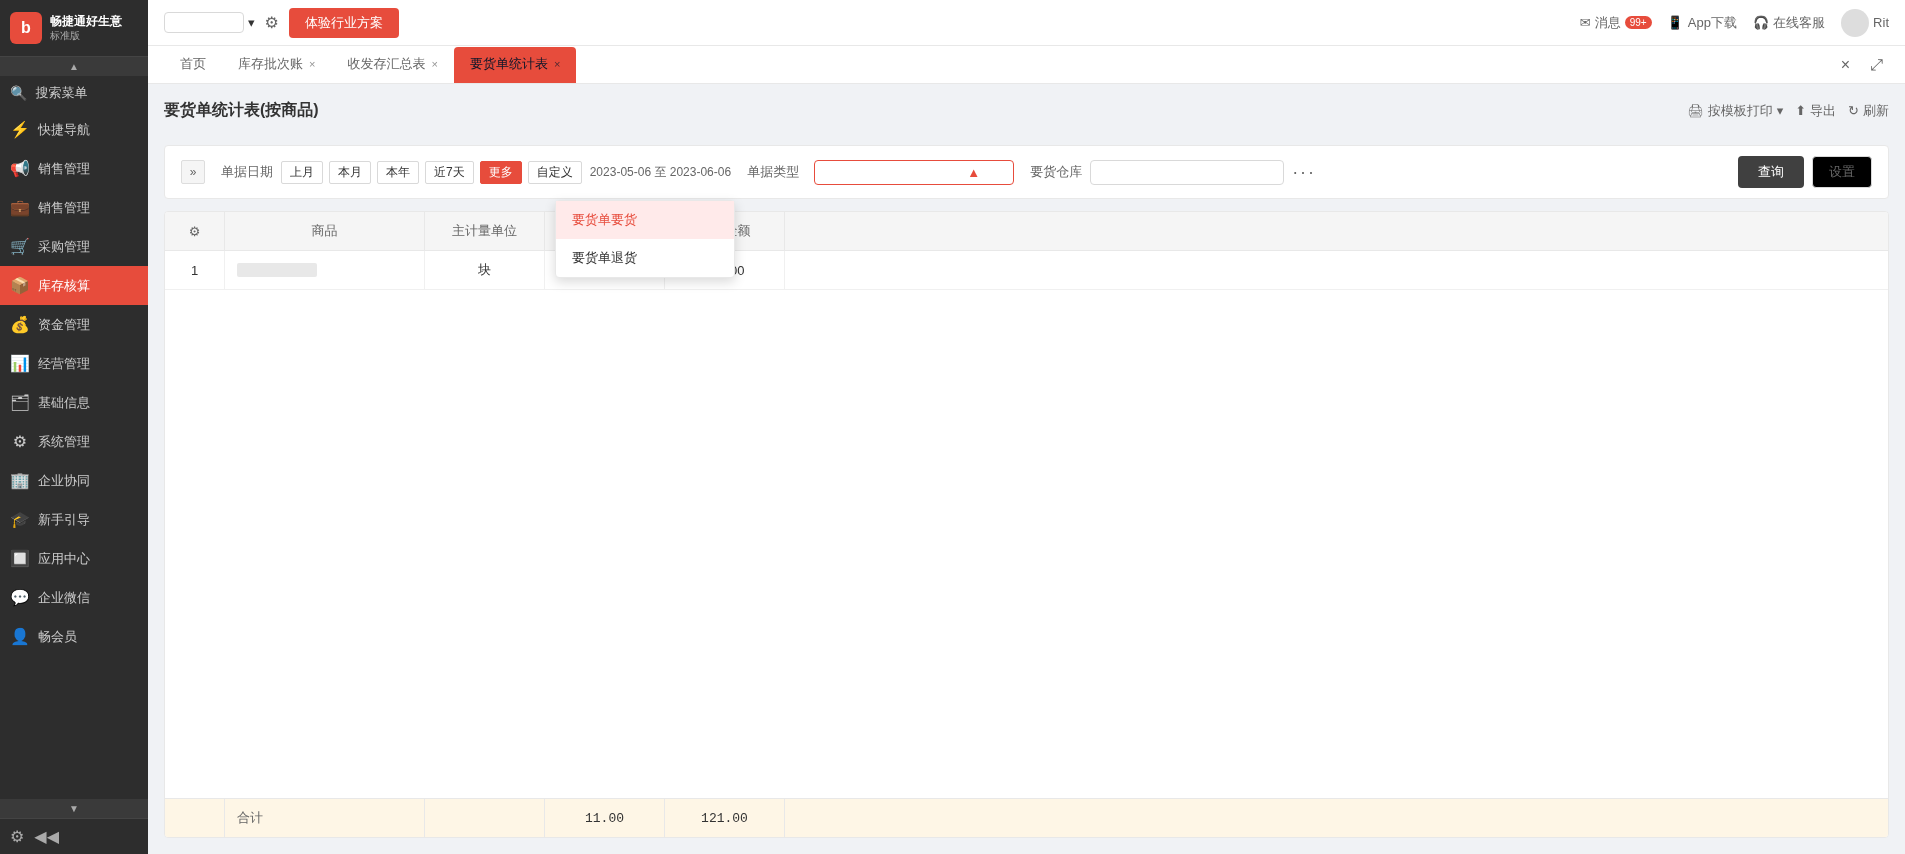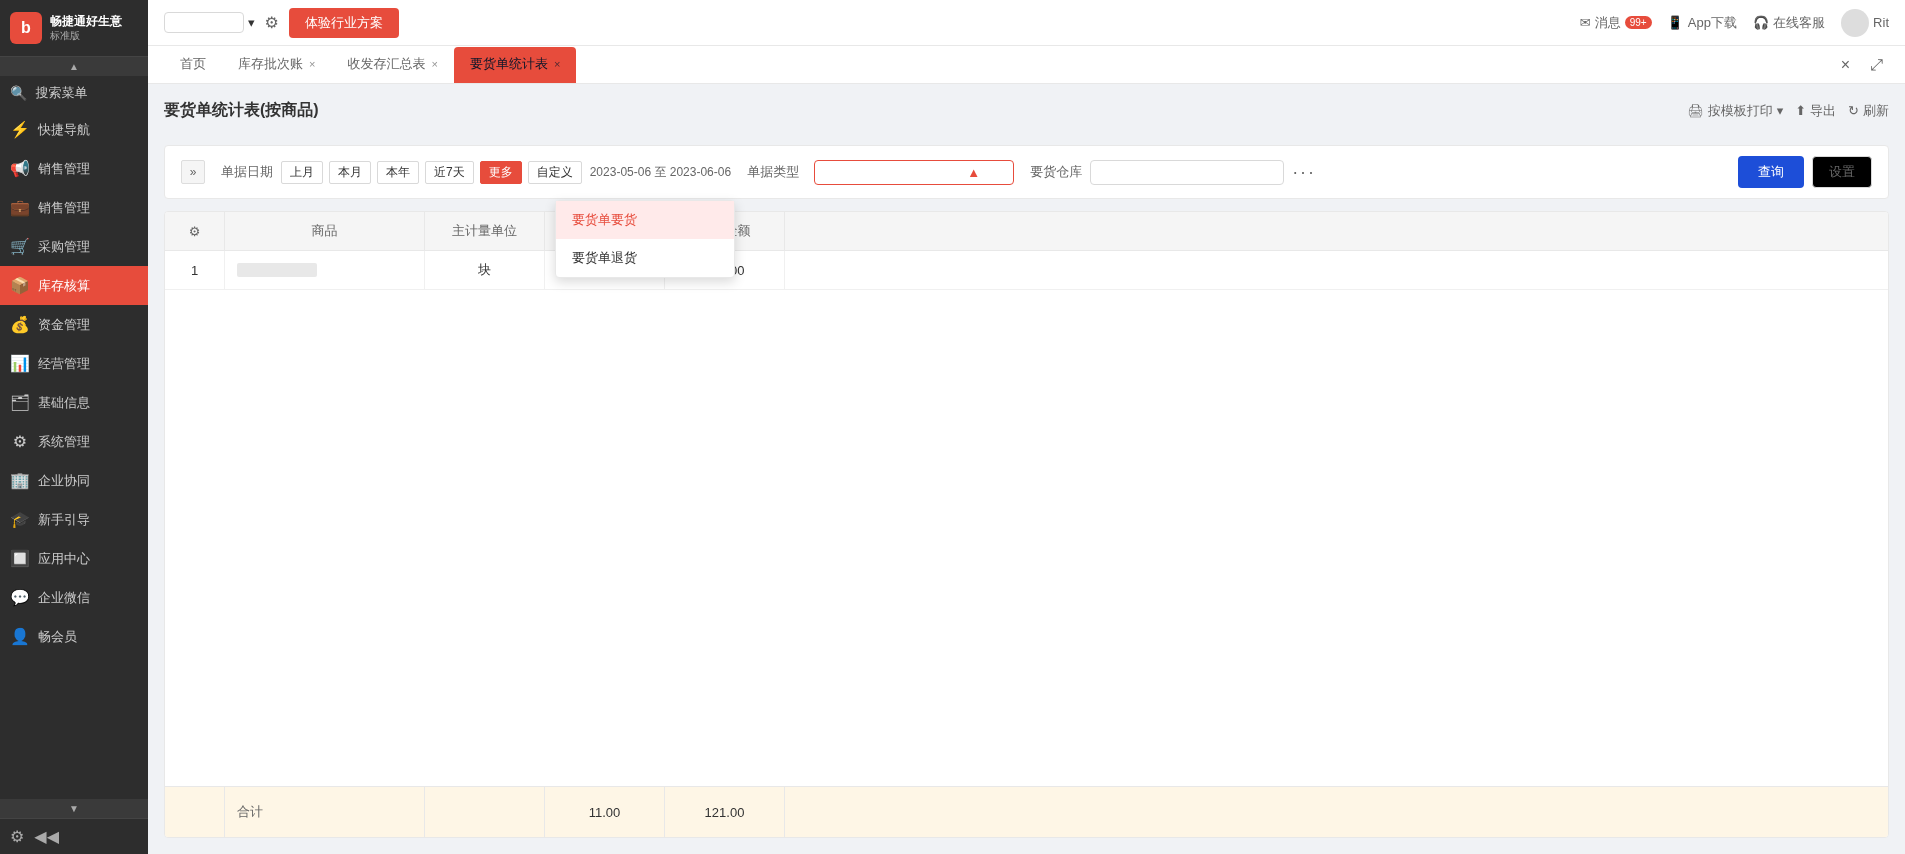--- a/index.html
+++ b/index.html
@@ -315,21 +315,21 @@
       font-size: 13px;
       min-width: 150px;
     }
     .more-filters-btn {
       color: #666;
       cursor: pointer;
       font-size: 18px;
       letter-spacing: 2px;
     }
     .btn-query {
-      background: #1d4ed8;
+      background: #404040;
       color: white;
       border: none;
       padding: 6px 20px;
       border-radius: 4px;
       cursor: pointer;
       font-size: 13px;
     }
     .btn-settings {
       background: #000000;
       color: #666;
@@ -418,28 +418,29 @@
 
     
     .table-footer {
       background: #fef6e6;
       border-top: 1px solid #e8e8e8;
       display: grid;
       grid-template-columns: 60px 200px 120px 120px 120px 1fr;
       padding: 0;
     }
     .footer-td {
-      padding: 16px 12px;
+      padding: 10px 12px;
       font-size: 13px;
       color: #333;
       text-align: left;
       border-right: 1px solid #e8e8e8;
       display: flex;
       align-items: center;
       justify-content: center;
+      font-family: Liberation Mono, monospace;
     }
     .footer-td:last-child { border-right: none; }
     .footer-td.label { justify-content: flex-start; color: #666; }
   </style>
 </head>
 <body>
 
 <div class="sidebar">
   <div class="sidebar-logo">
     <div class="sidebar-logo-icon">

